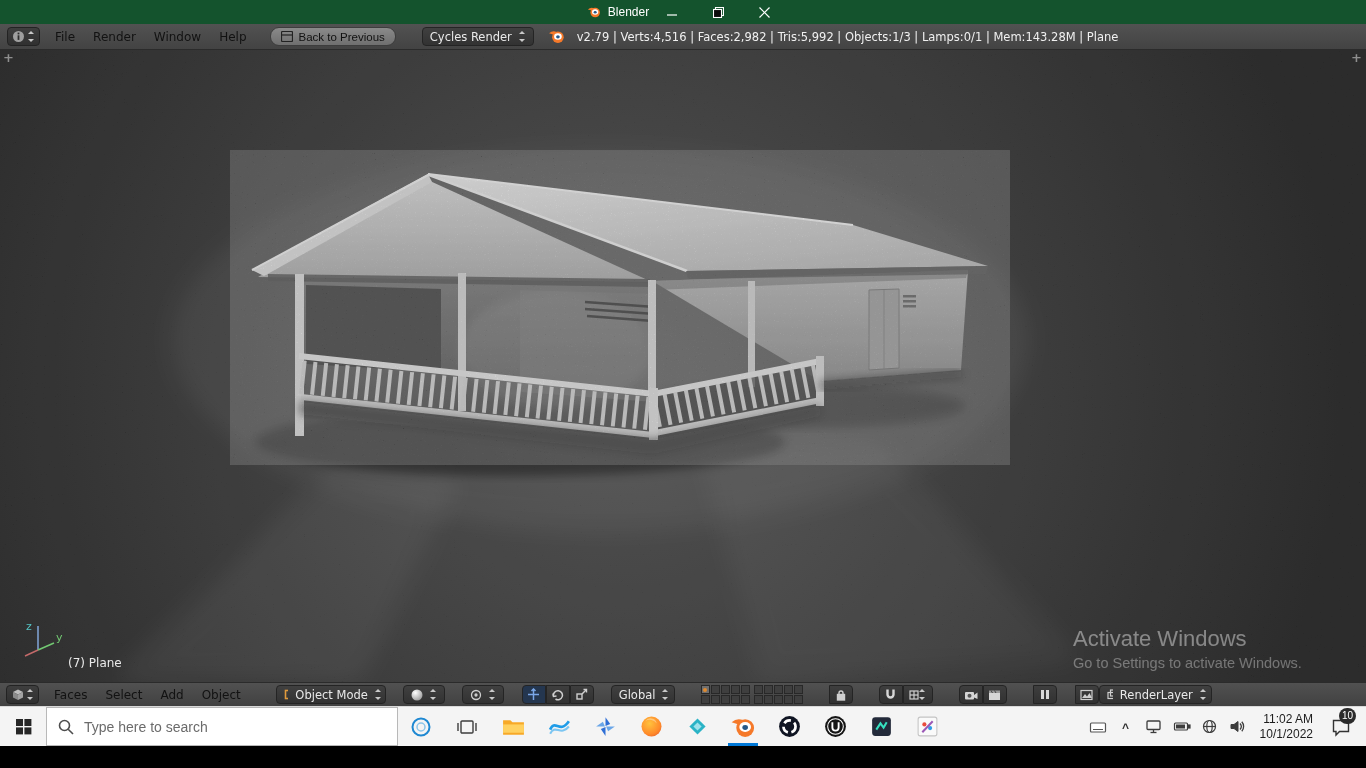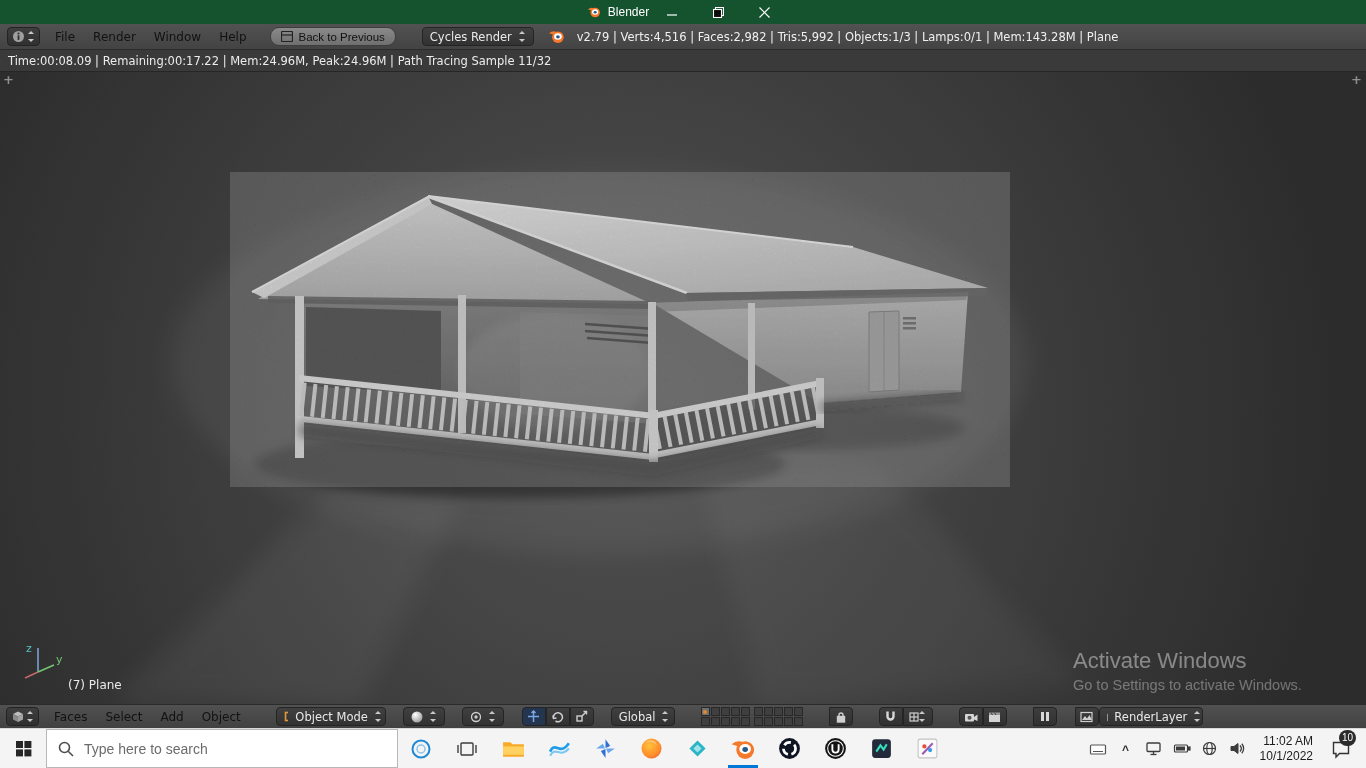--- a/index.html
+++ b/index.html
@@ -195,23 +195,20 @@
       <span class="updown"></span>
     </span>
     <span class="logo-sm" style="display:inline-flex">
       <svg width="17" height="17">
           <use href="#sym-blender"></use>
         </svg>
     </span>
     <span class="stats">v2.79 | Verts:4,516 | Faces:2,982 | Tris:5,992 | Objects:1/3 | Lamps:0/1 | Mem:143.28M | Plane</span>
   </div>
 
-  <div class="render-status">
-    <span>Time:00:08.09 | Remaining:00:17.22 | Mem:24.96M, Peak:24.96M | Path Tracing Sample 11/32</span>
-  </div>
 
   <div class="viewport">
     <svg class="scene" width="1366" height="632" viewBox="0 0 1366 632">
       <rect width="1366" height="632" fill="url(#g-ground)"></rect>
       <ellipse cx="600" cy="290" rx="430" ry="190" fill="#fff" opacity="0.05" filter="url(#f-soft2)"></ellipse>
       <polygon points="330,420 460,430 360,632 110,632" fill="#fff" opacity="0.05" filter="url(#f-soft2)"></polygon>
       <polygon points="700,400 880,392 1080,610 760,632" fill="#fff" opacity="0.04" filter="url(#f-soft2)"></polygon>
 
       <ellipse cx="520" cy="392" rx="265" ry="34" fill="#000" opacity="0.5" filter="url(#f-soft)"></ellipse>
       <ellipse cx="800" cy="356" rx="165" ry="22" fill="#000" opacity="0.45" filter="url(#f-soft)"></ellipse>
@@ -416,21 +413,21 @@
           <rect x="6" y="1" width="3" height="9" fill="#d8d8d8"></rect>
       </svg>
     </span>
 
     <span class="tog first last gap18">
       <svg width="13" height="12" fill="none" stroke="#cfcfcf" stroke-width="1.2">
         <rect x="1" y="1.5" width="11" height="9"></rect>
           <path d="M2,9 l3,-4 2,2.5 2.5,-3.5 2.5,5" fill="#cfcfcf" stroke="none"></path>
       </svg>
     </span>
-    <span class="dd" style="width:104px;justify-content:space-between">
+    <span class="dd" style="width:113px;justify-content:space-between">
       <svg width="11" height="11" fill="none" stroke="#cfcfcf" stroke-width="1.2">
         <rect x="1" y="3.5" width="7" height="6"></rect>
           <rect x="3.5" y="1" width="6.5" height="6"></rect>
       </svg>
       <span>RenderLayer</span>
       <span class="updown"></span>
     </span>
   </div>
 
   <footer class="taskbar">

